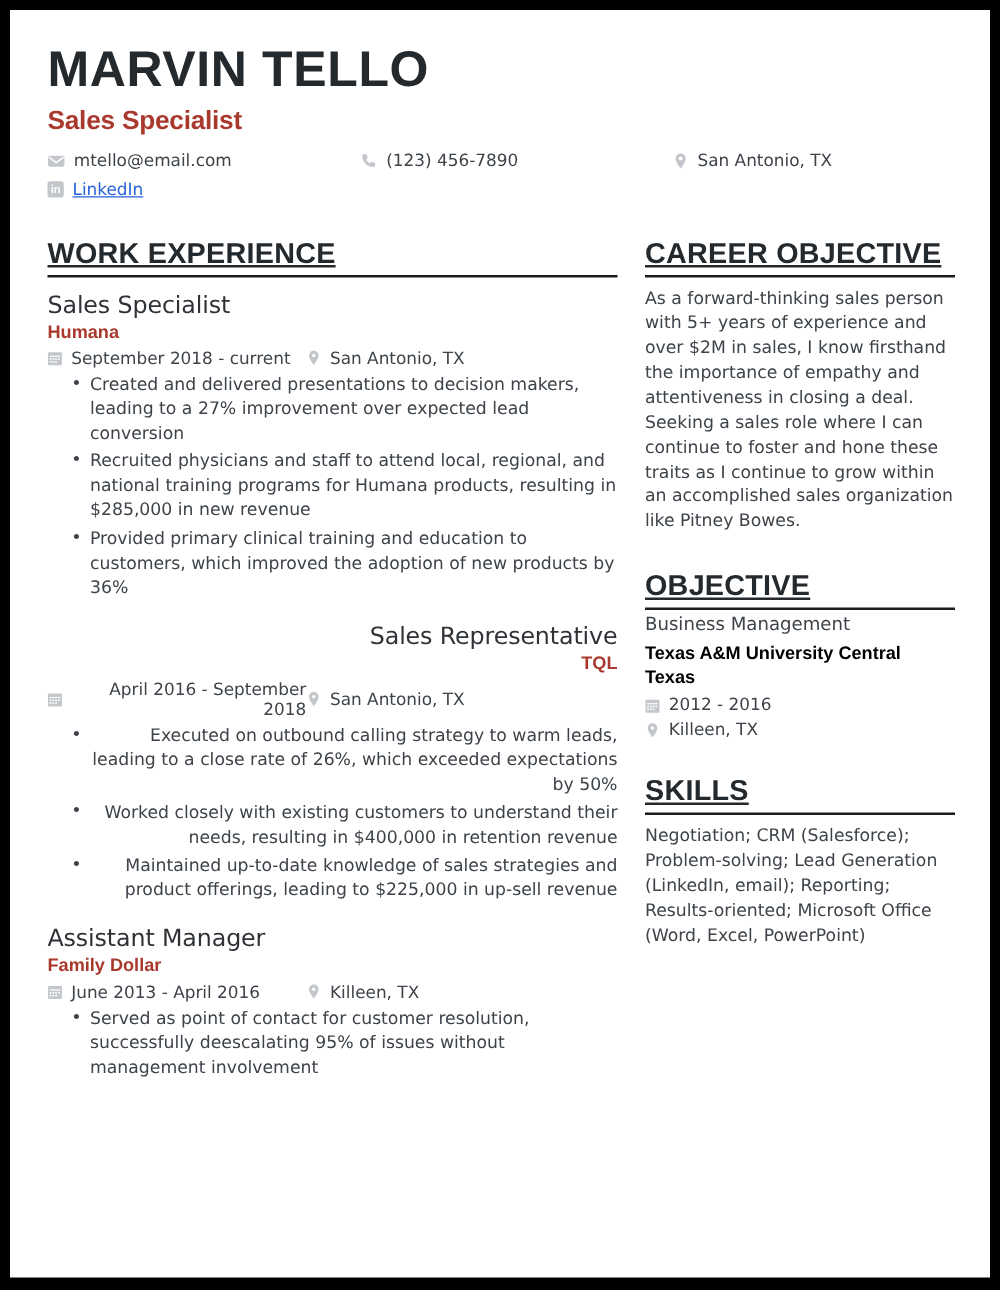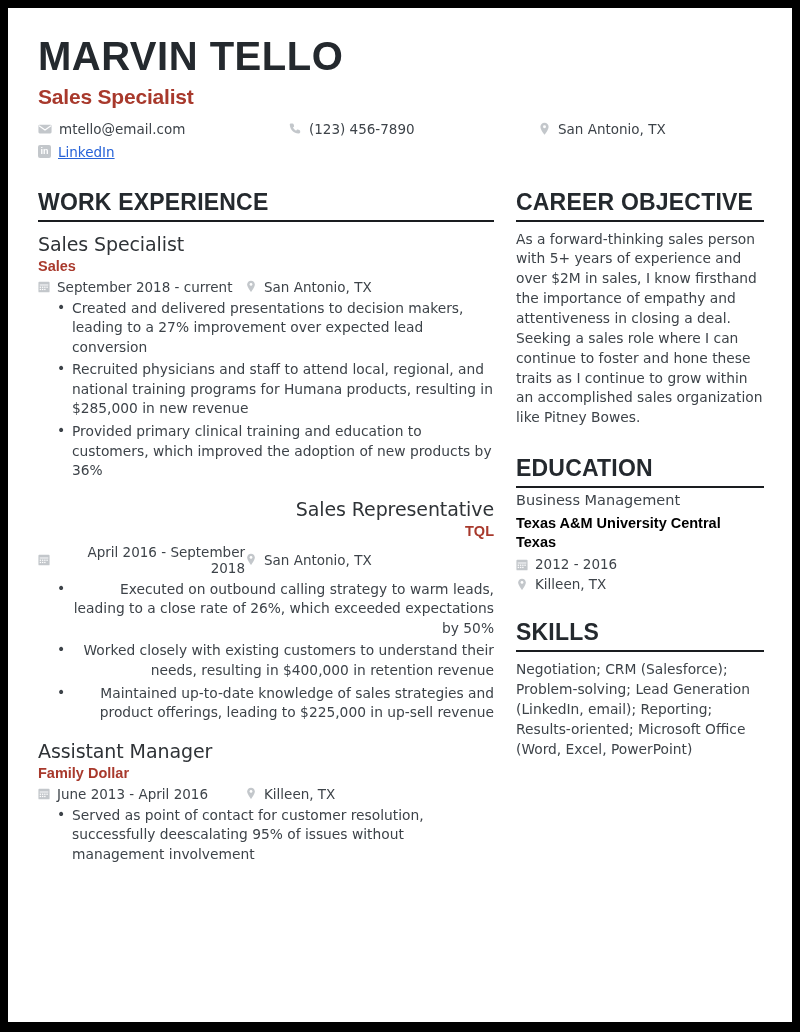--- a/index.html
+++ b/index.html
@@ -74,20 +74,21 @@
   .col-gap   { width: 22px; flex: 0 0 22px; }
   .col-right { flex: 1; }
 
   .sec-title {
     font-family: "Liberation Sans", sans-serif;
     font-weight: 700;
     font-size: 23px;
     letter-spacing: 0.2px;
     color: #24292e;
     line-height: 1.25;
+    text-decoration: underline;
   }
   .sec-rule {
     border-bottom: 2.5px solid #1a1d20;
     margin-top: 3px;
   }
   .sec + .sec { margin-top: 22px; }
 
   .job { margin-top: 11px; }
   .job-title {
     font-size: 19px;
@@ -208,21 +209,21 @@
 
   <div class="body-cols">
 
     <div class="col-left">
       <div class="sec">
         <div class="sec-title">WORK EXPERIENCE</div>
         <div class="sec-rule"></div>
 
         <div class="job">
           <div class="job-title">Sales Specialist</div>
-          <div class="job-org">Sales</div>
+          <div class="job-org">Humana</div>
           <div class="meta-row">
             <div class="meta-item meta-date">
               <span class="ico">
                 <svg width="12" height="13" viewBox="0 0 14 15">
                       <rect x="0.5" y="2" width="13" height="12.2" rx="1" fill="#c3c7cb"></rect>
                       <rect x="2" y="5.2" width="10" height="1.1" fill="#ffffff"></rect>
                       <rect x="2" y="7.6" width="1.6" height="1.5" fill="#ffffff"></rect>
                       <rect x="4.6" y="7.6" width="1.6" height="1.5" fill="#ffffff"></rect>
                       <rect x="7.2" y="7.6" width="1.6" height="1.5" fill="#ffffff"></rect>
                       <rect x="9.8" y="7.6" width="1.6" height="1.5" fill="#ffffff"></rect>
@@ -328,21 +329,21 @@
 
     <div class="col-right">
 
       <div class="sec">
         <div class="sec-title">CAREER OBJECTIVE</div>
         <div class="sec-rule"></div>
         <div class="para">As a forward-thinking sales person with 5+ years of experience and over $2M in sales, I know firsthand the importance of empathy and attentiveness in closing a deal. Seeking a sales role where I can continue to foster and hone these traits as I continue to grow within an accomplished sales organization like Pitney Bowes.</div>
       </div>
 
       <div class="sec" style="margin-top:26px;">
-        <div class="sec-title">EDUCATION</div>
+        <div class="sec-title">OBJECTIVE</div>
         <div class="sec-rule"></div>
         <div class="edu-line">Business Management</div>
         <div class="edu-school">Texas A&amp;M University Central Texas</div>
         <div class="edu-meta">
           <span class="ico">
             <svg width="12" height="13" viewBox="0 0 14 15">
                   <rect x="0.5" y="2" width="13" height="12.2" rx="1" fill="#c3c7cb"></rect>
                   <rect x="2" y="5.2" width="10" height="1.1" fill="#ffffff"></rect>
                   <rect x="2" y="7.6" width="1.6" height="1.5" fill="#ffffff"></rect>
                   <rect x="4.6" y="7.6" width="1.6" height="1.5" fill="#ffffff"></rect>

